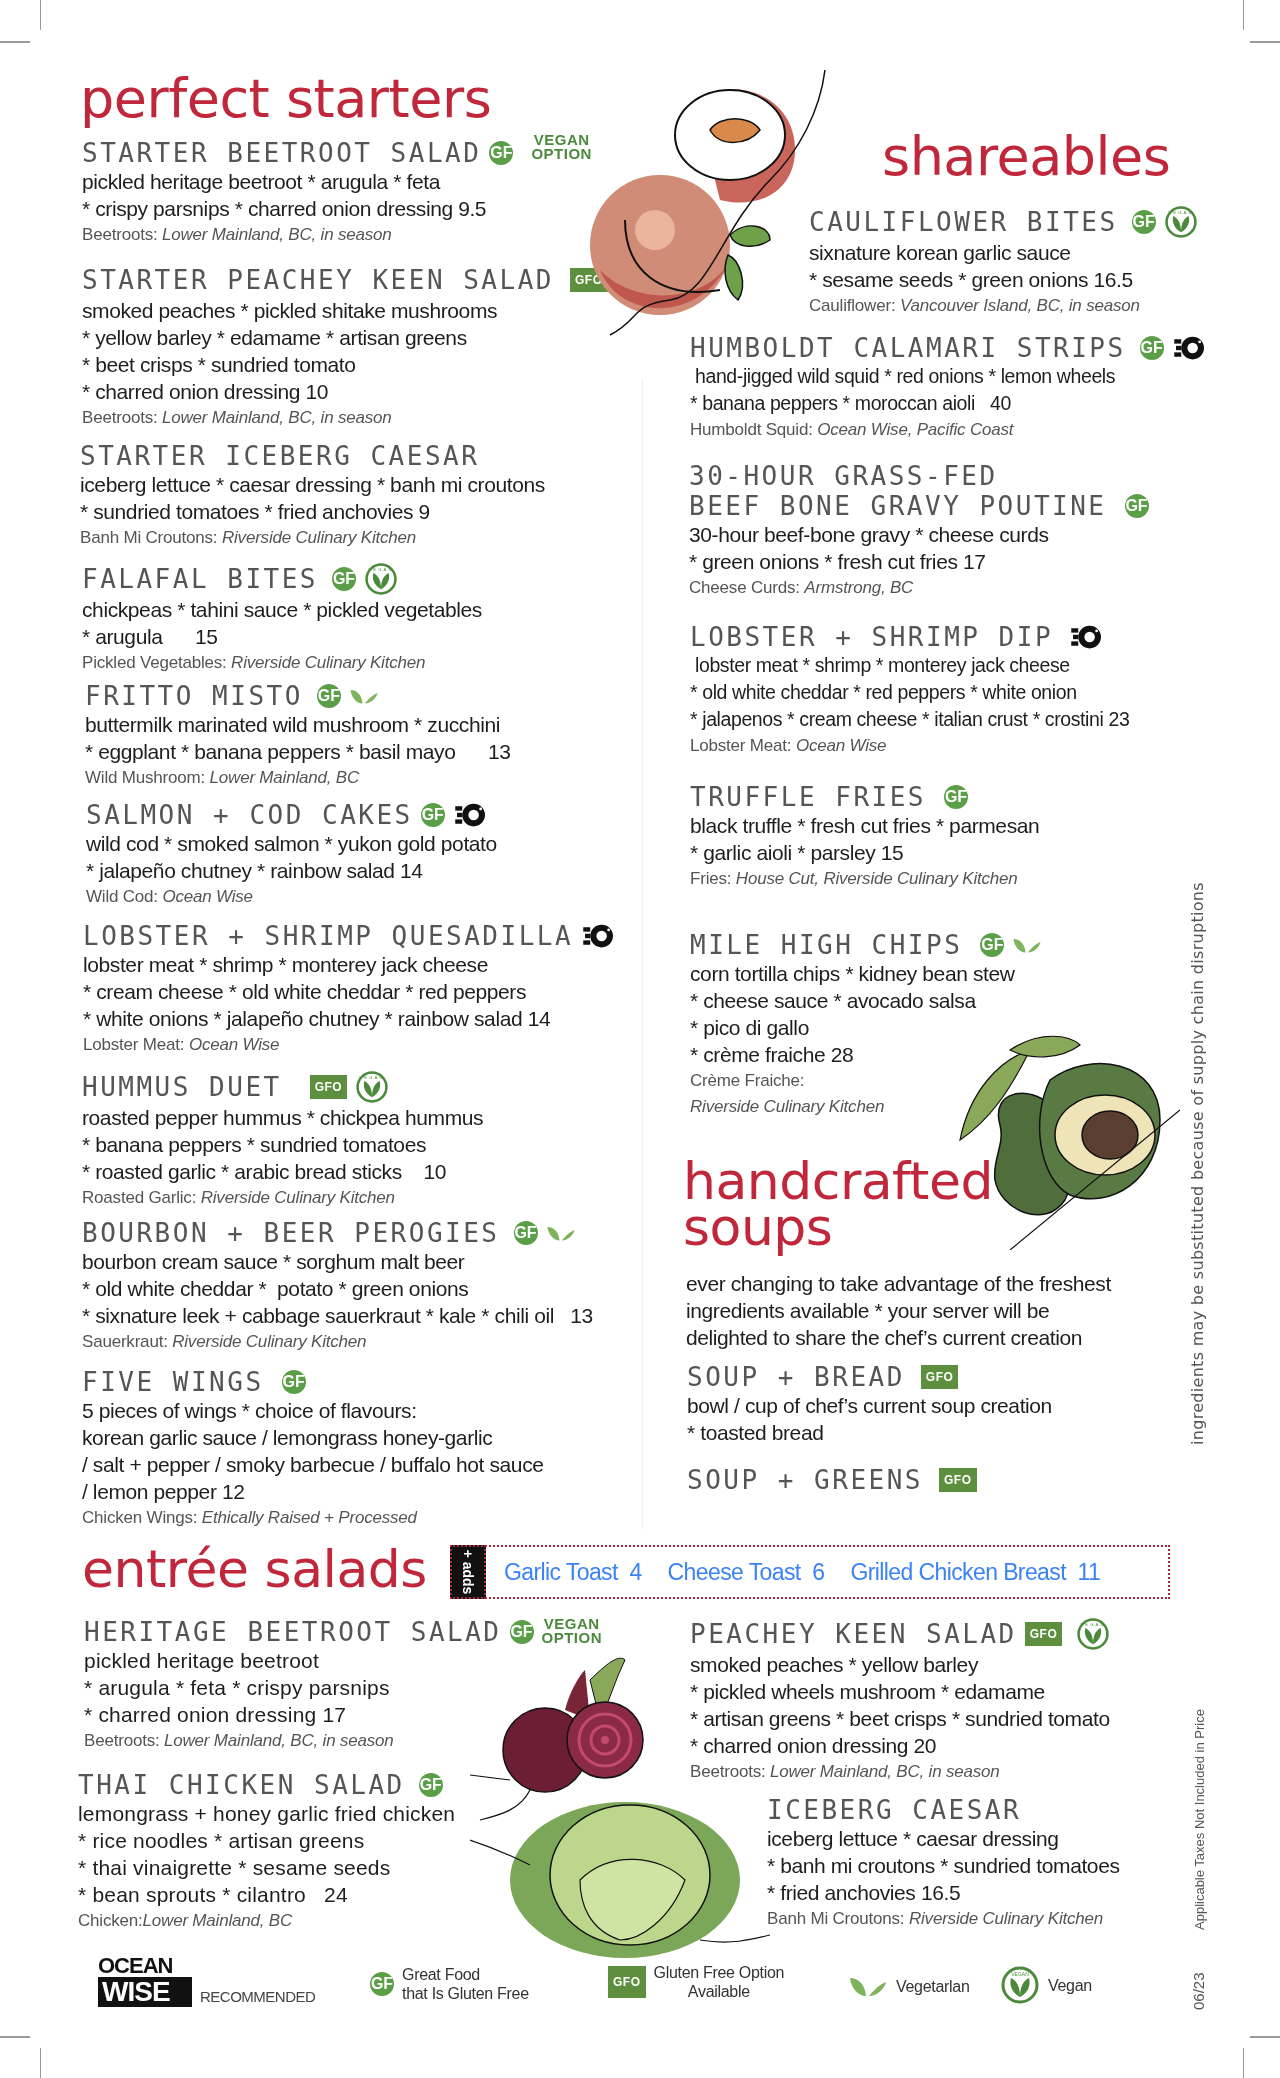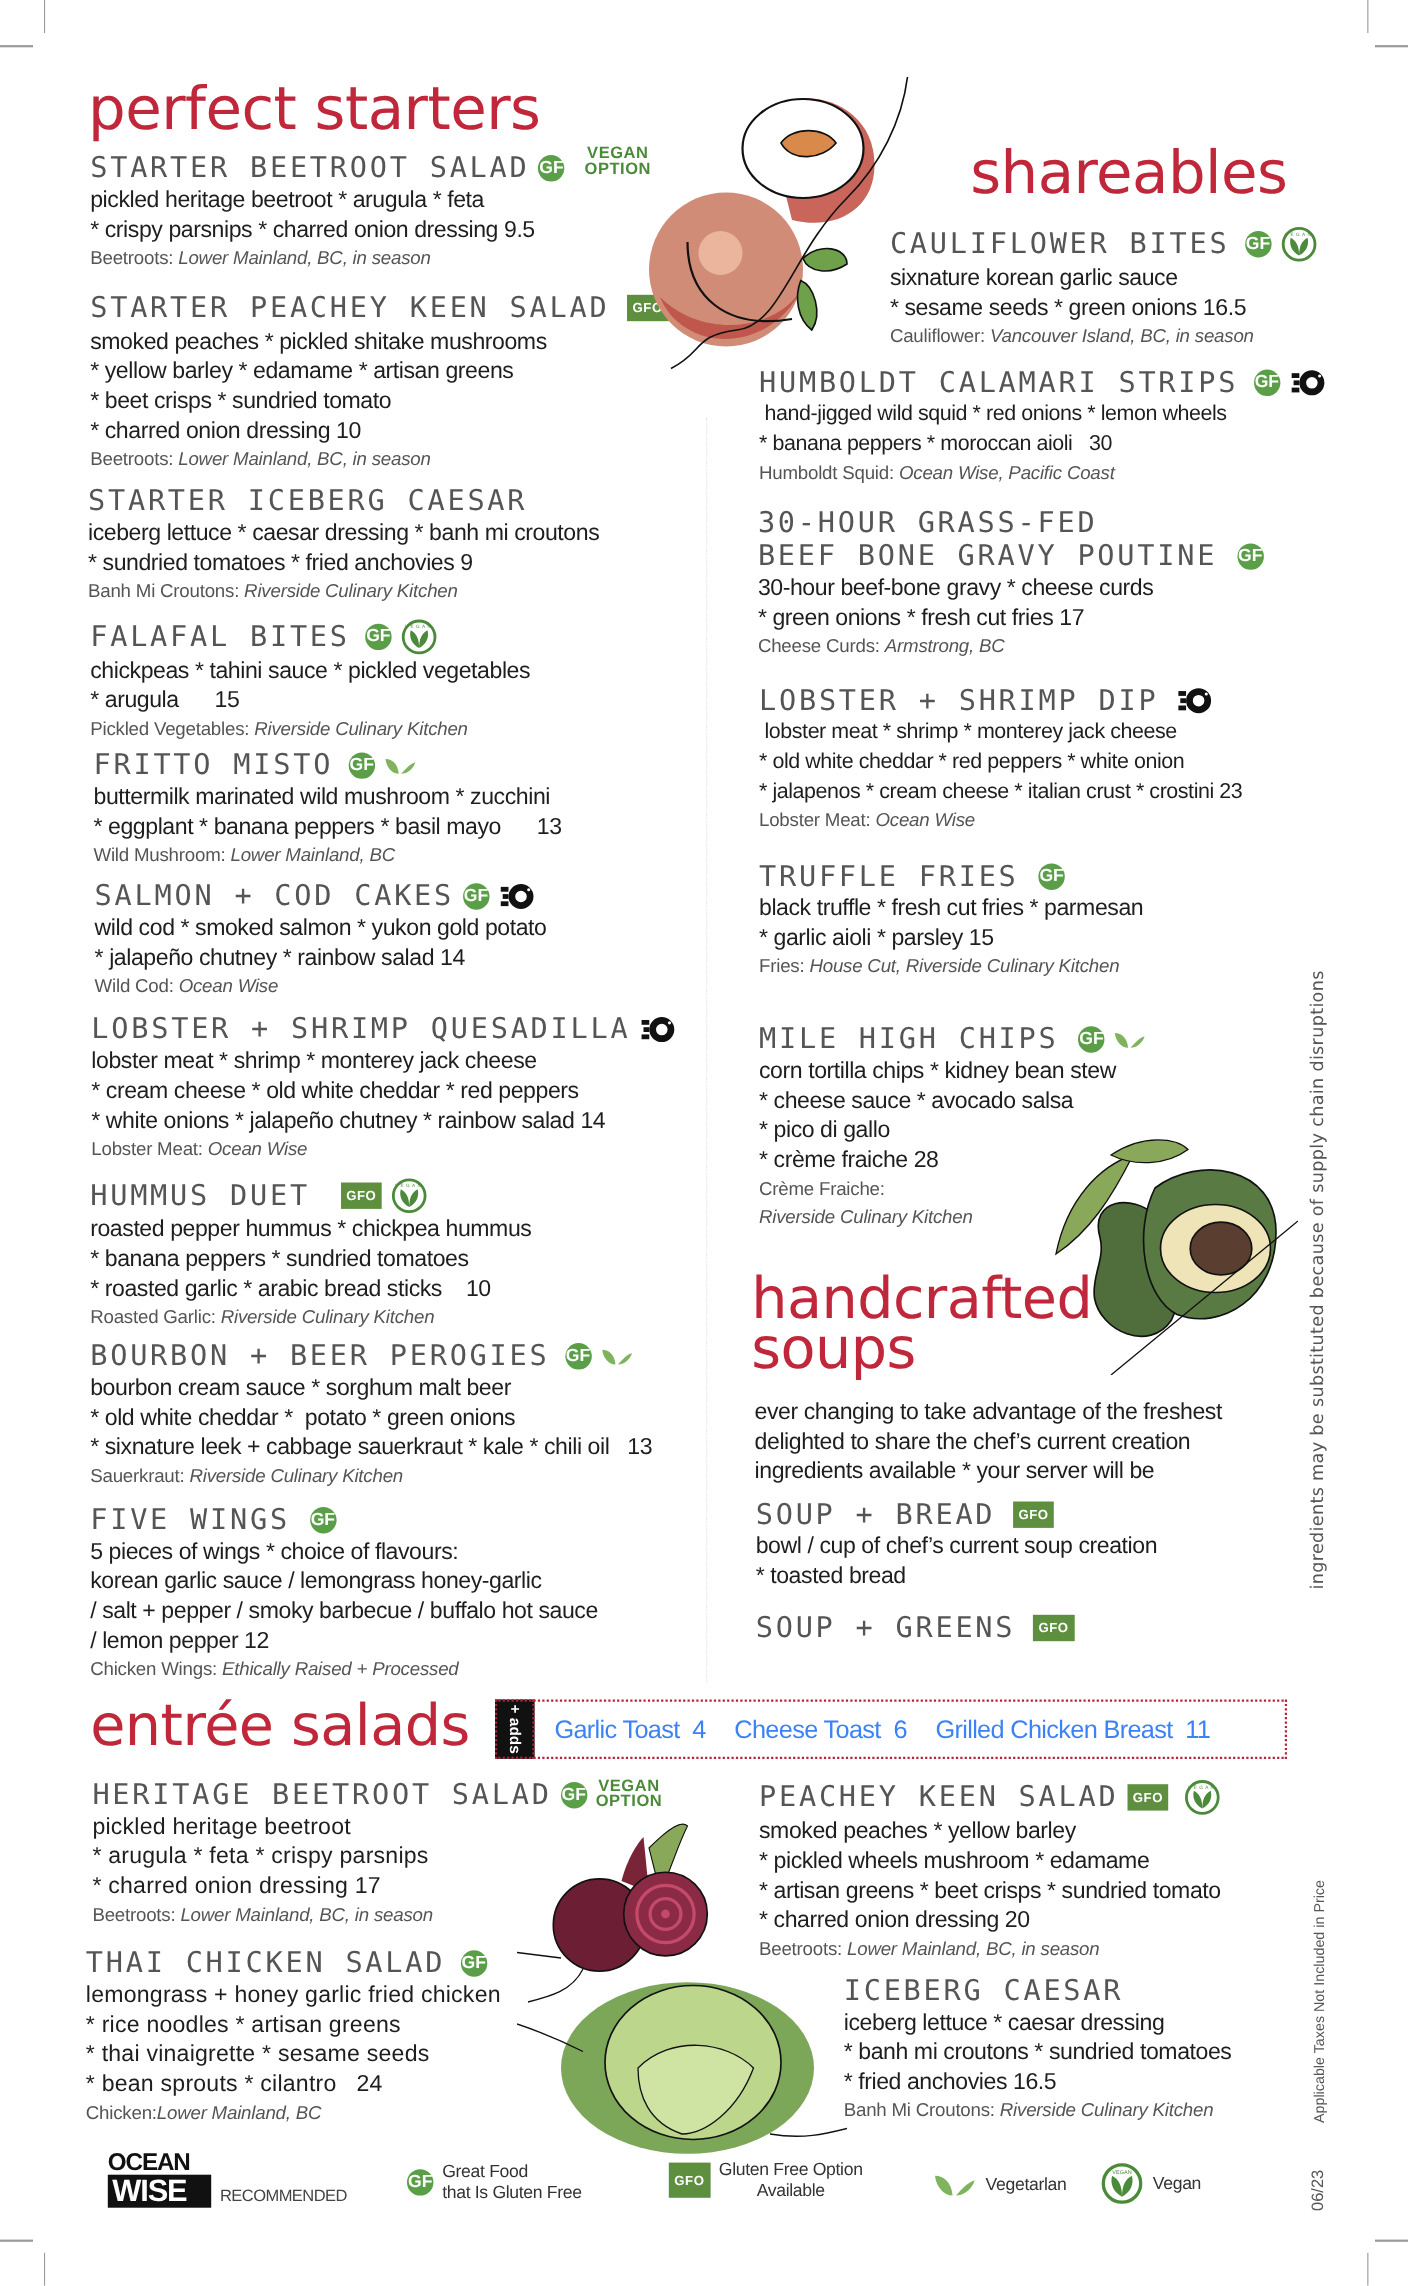--- a/index.html
+++ b/index.html
@@ -270,21 +270,21 @@
 <div class="item" style="left:690px;top:333px;">
   <div class="iname">
     <span class="nm">HUMBOLDT CALAMARI STRIPS</span>
     <span class="gf" style="margin-left:6px;">GF</span>
     <svg class="icon-svg" width="36" height="28">
         <use href="#sym-ow"></use>
       </svg>
   </div>
   <div class="desc" style="font-size:19.5px;line-height:27px;">
     <div style="white-space:pre;"> hand-jigged wild squid * red onions * lemon wheels</div>
-    <div style="white-space:pre;">* banana peppers * moroccan aioli   30</div>
+    <div style="white-space:pre;">* banana peppers * moroccan aioli   40</div>
   </div>
   <div class="src"><span>Humboldt Squid:</span> <i>Ocean Wise, Pacific Coast</i></div>
 </div>
 
 <div class="item" style="left:689px;top:461px;">
   <div class="iname">
       <span class="nm">30-HOUR GRASS-FED</span>
     </div>
   <div class="iname">
     <span class="nm">BEEF BONE GRAVY POUTINE</span>
@@ -353,22 +353,22 @@
 </svg>
 
 <h1 class="sec-title" style="left:683px;top:1158px;font-size:52px;line-height:46px;">
   <span>handcrafted</span><br>
   <span>soups</span>
 </h1>
 
 <div class="item" style="left:686px;top:1270px;">
   <div class="desc">
     <div>ever changing to take advantage of the freshest</div>
+    <div>ingredients available * your server will be</div>
     <div>delighted to share the chef’s current creation</div>
-    <div>ingredients available * your server will be</div>
   </div>
 </div>
 
 <div class="item" style="left:687px;top:1362px;">
   <div class="iname">
     <span class="nm">SOUP + BREAD</span>
     <span class="gfo" style="margin-left:8px;">GFO</span>
   </div>
   <div class="desc">
     <div>bowl / cup of chef’s current soup creation</div>

